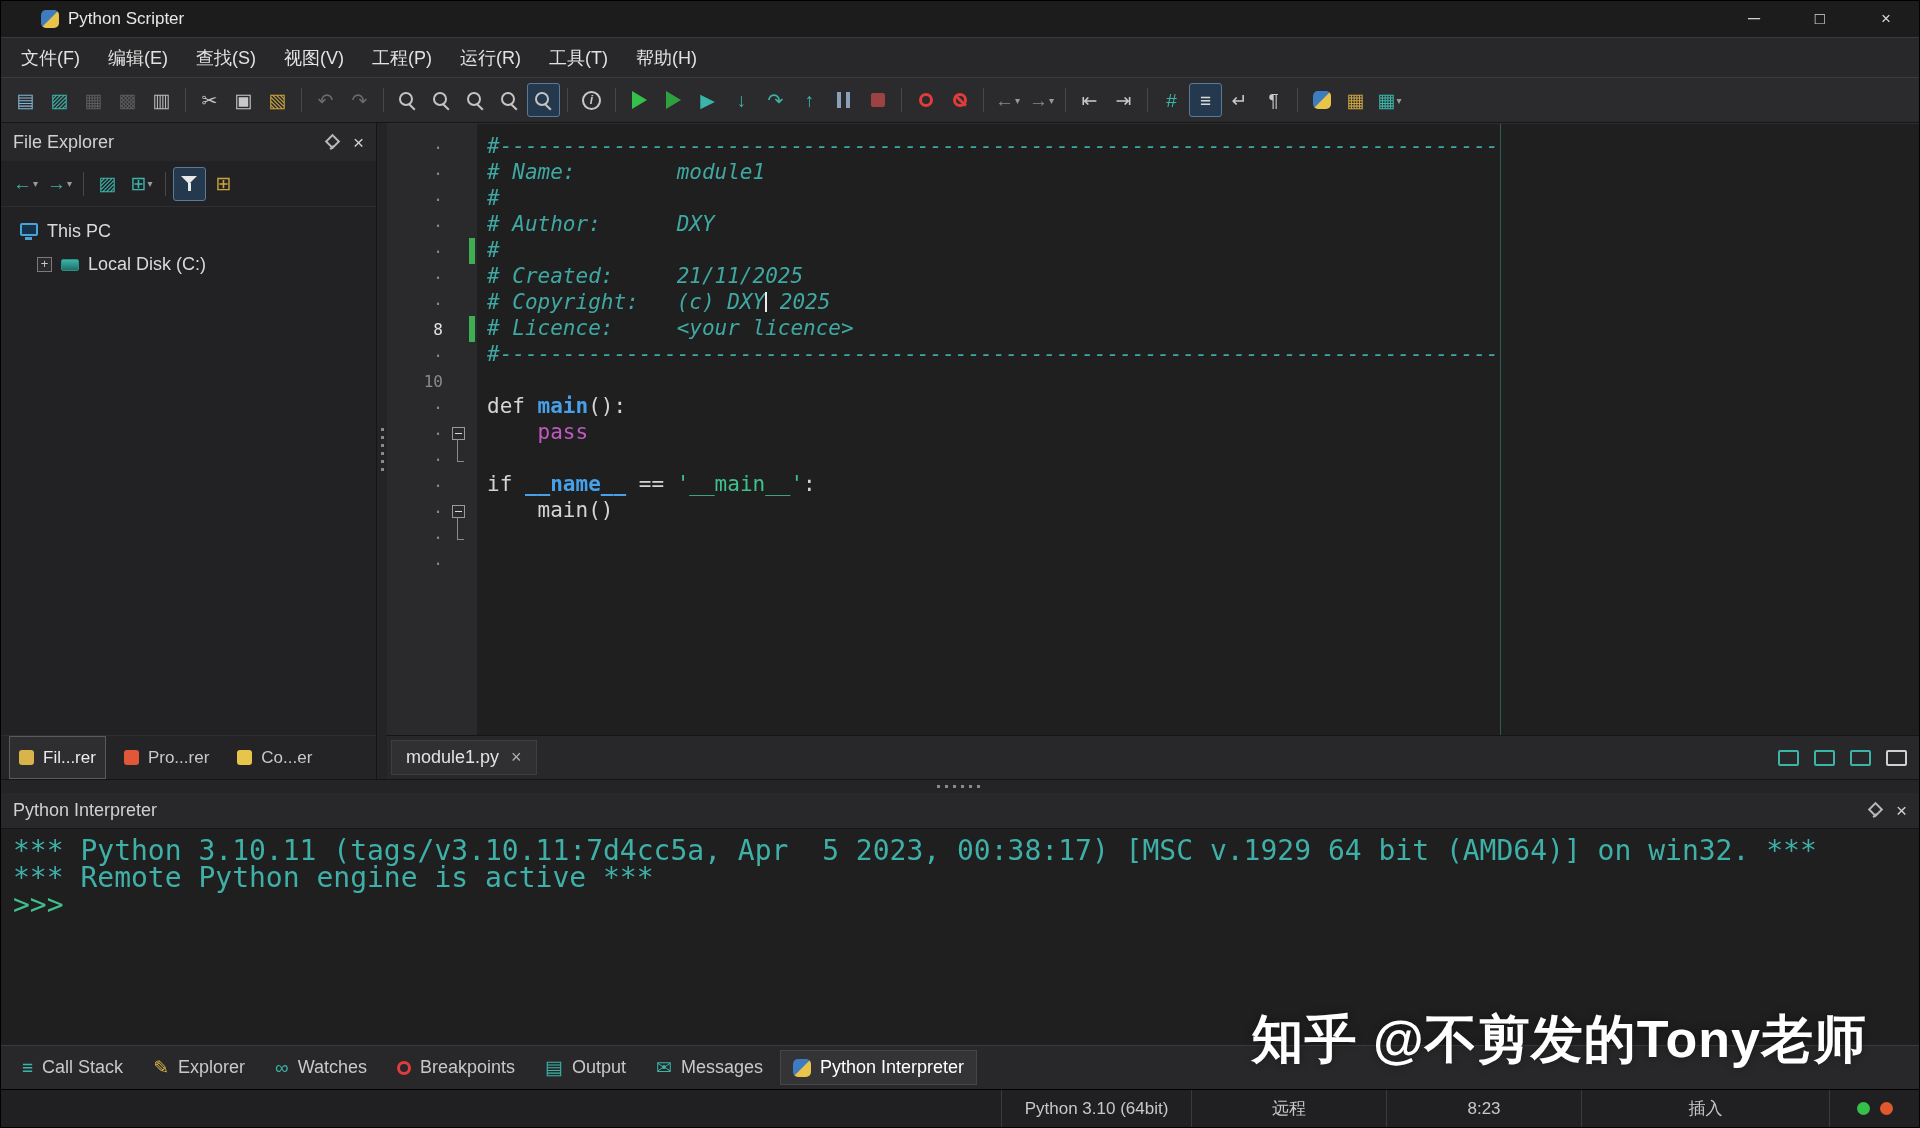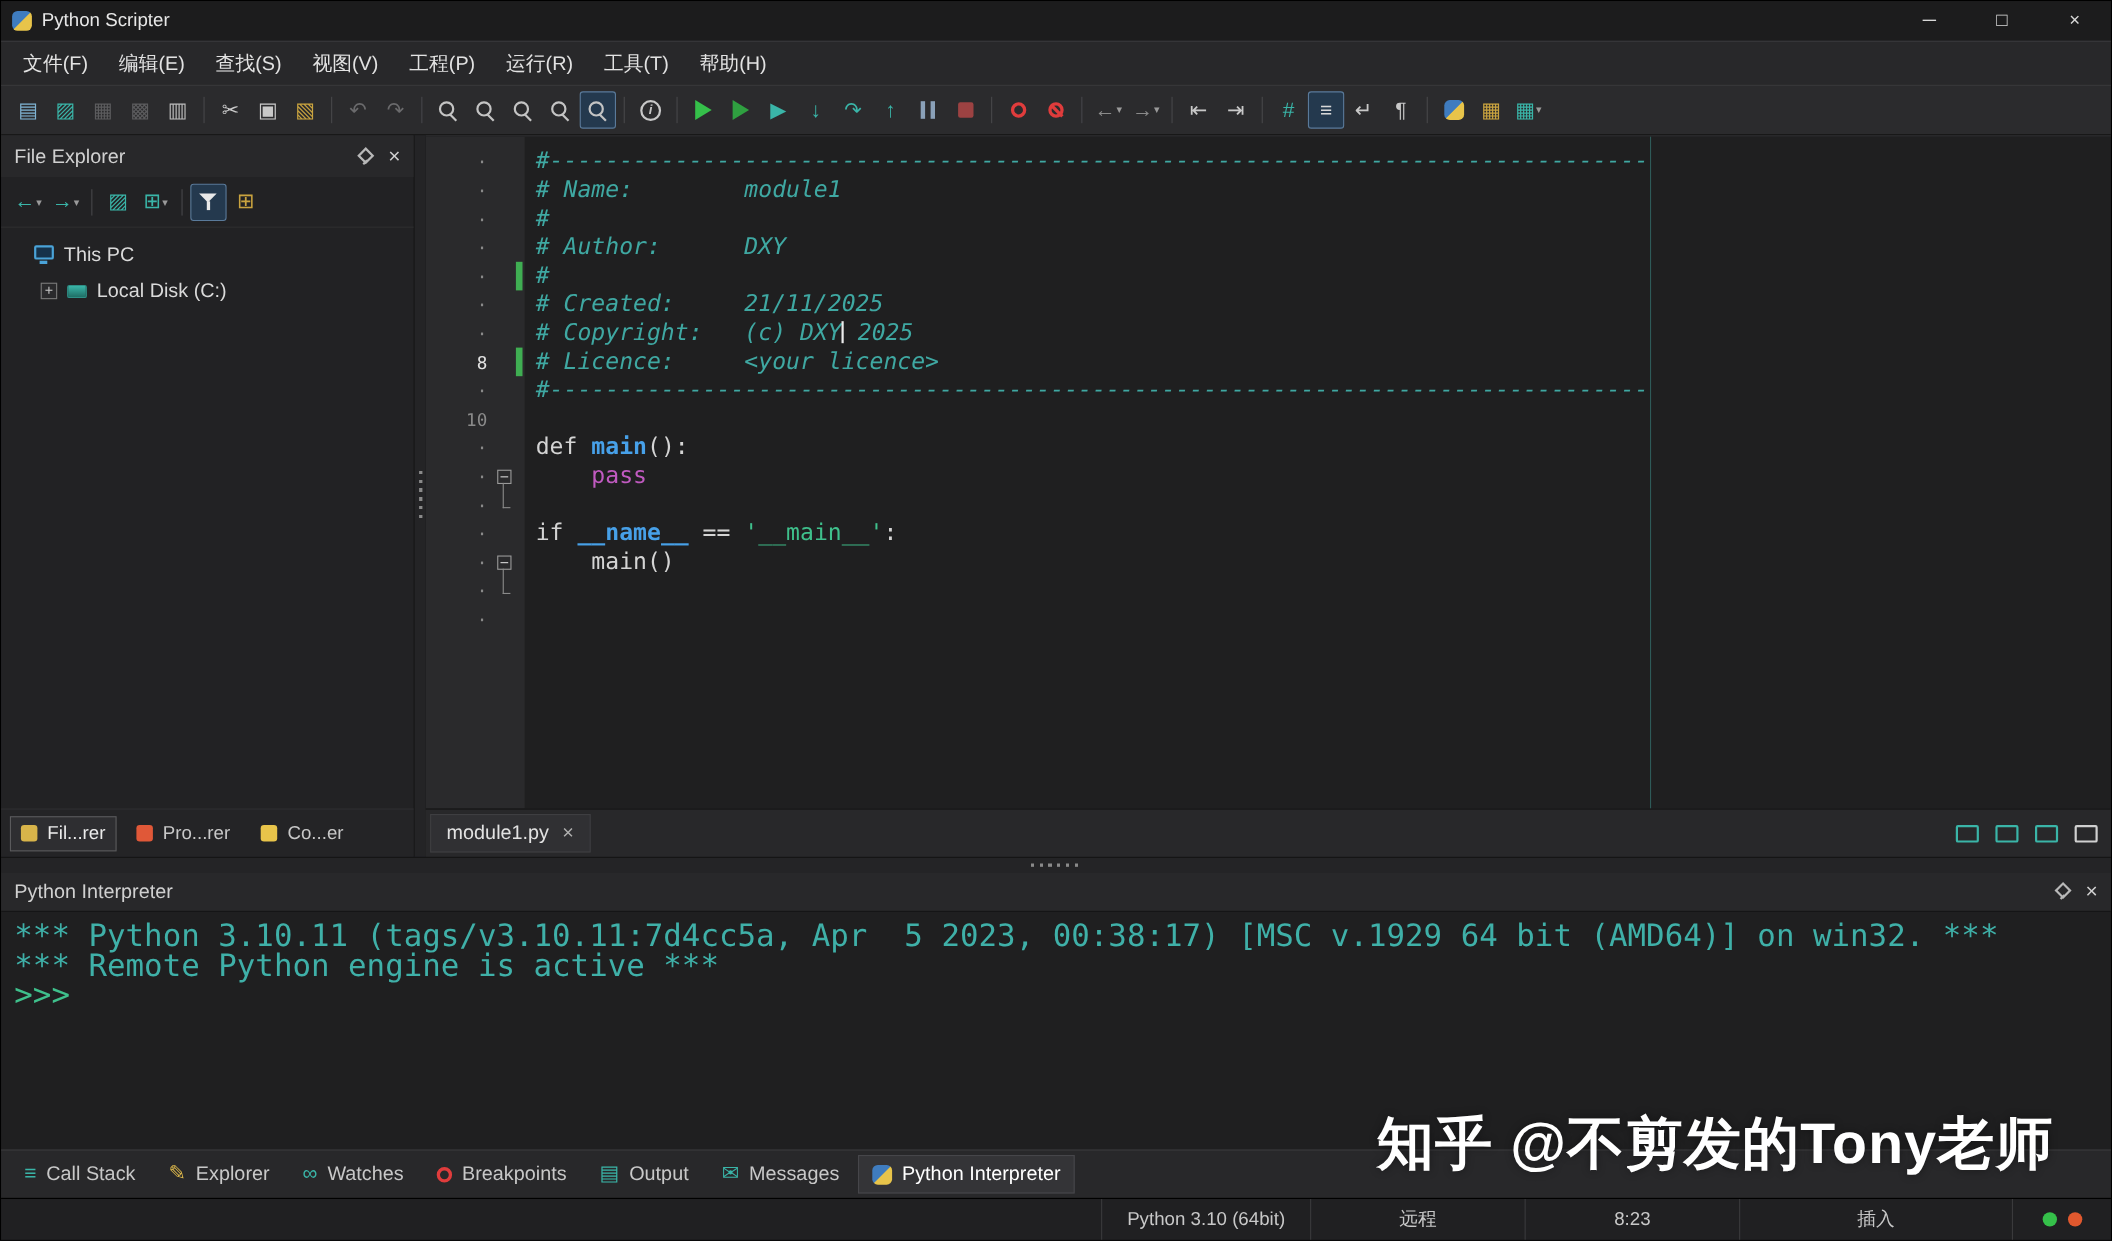--- a/index.html
+++ b/index.html
@@ -1,21 +1,21 @@
 <!DOCTYPE html>
 <html><head>
 <meta charset="utf-8">
 <style>
   * { box-sizing: border-box; margin: 0; padding: 0; }
   html,body { width:1920px; height:1128px; overflow:hidden; }
   body { font-family:"Liberation Sans",sans-serif; background:#141414; color:#d4d4d4; user-select:none; }
   .window { position:relative; width:1920px; height:1128px; display:flex; flex-direction:column; background:#1c1c1d; border:1px solid #000; }
 
   
-  .titlebar { height:36px; flex:none; display:flex; align-items:center; gap:9px; padding-left:10px; background:#1c1c1d; }
+  .titlebar { height:36px; flex:none; display:flex; align-items:center; gap:9px; padding-left:10px; background:#1c1c1d;margin-left:30px; }
   .title { font-size:17px; color:#e8e8e8; }
   .winbtns { margin-left:auto; display:flex; height:100%; }
   .winbtn { width:66px; display:flex; align-items:center; justify-content:center; font-size:17px; color:#d8d8d8; }
 
   
   .menubar { height:40px; flex:none; display:flex; align-items:center; background:#28282a; border-top:1px solid #3a3a3c; padding:0 6px; }
   .menu-item { padding:0 14px; font-size:18px; color:#e2e2e2; height:100%; display:flex; align-items:center; }
 
   
   .toolbar { height:46px; flex:none; display:flex; align-items:center; background:#2b2b2d; padding:0 8px; gap:1px; border-top:1px solid #3a3a3c; border-bottom:1px solid #151515; }
@@ -54,21 +54,21 @@
   
   .main { flex:1; min-height:0; display:flex; background:#1f1f20; }
   .leftpanel { width:376px; flex:none; display:flex; flex-direction:column; background:#222224; border-right:1px solid #151515; }
   .panelheader { height:38px; flex:none; display:flex; align-items:center; padding:0 12px; font-size:18px; color:#d0d0d0; background:#28282a; }
   .ph-btns { margin-left:auto; display:flex; gap:15px; align-items:center; }
   .phbtn { display:flex; align-items:center; justify-content:center; color:#d0d0d0; font-size:19px; }
   .fe-toolbar { height:46px; flex:none; display:flex; align-items:center; padding:0 8px; gap:1px; border-bottom:1px solid #2e2e30; }
   .tree { flex:1; padding-top:8px; }
   .tree-row { height:33px; display:flex; align-items:center; gap:9px; font-size:18px; color:#dadada; }
   .expander { width:15px; height:15px; border:1px solid #7a7a7a; background:#2a2a2c; color:#c8c8c8; font-size:13px; line-height:12px; text-align:center; flex:none; }
-  .left-tabs { height:44px; flex:none; display:flex; align-items:center; gap:8px; padding:0 8px; background:#242426; border-top:1px solid #2e2e30; }
+  .left-tabs { height:44px; flex:none; display:flex; gap:8px; padding:0 8px; background:#242426; border-top:1px solid #2e2e30; }
   .ltab { display:flex; align-items:center; gap:9px; padding:5px 9px; font-size:17px; color:#c8c8c8; border:1px solid transparent; }
   .ltab.active { border-color:#5a5a5c; background:#2e2e31; color:#ececec; }
 
   .vsplit { width:10px; flex:none; background:#242426; display:flex; align-items:center; justify-content:center; }
   .vdots { width:3px; height:46px; background-image:repeating-linear-gradient(#8a8a8a 0 3px,transparent 3px 8px); }
 
   
   .editor-col { flex:1; min-width:0; display:flex; flex-direction:column; }
   .editor { flex:1; min-height:0; display:flex; background:#1f1f20; border-top:1px solid #2e2e30; font-family:"DejaVu Sans Mono",monospace; font-size:21px; overflow:hidden; }
   .gutter { width:90px; flex:none; background:#2a2a2c; padding:10px 0 0 4px; }
@@ -304,21 +304,21 @@
           </div>
           <span class="tsep"></span>
           <div class="tbtn boxed">
             <span class="ico funnel"></span>
           </div>
           <div class="tbtn">
             <span class="ico glyph" style="color: rgb(201, 163, 63);">⊞</span>
           </div>
         </div>
       <div class="tree" id="fe-tree">
-          <div class="tree-row" style="padding-left: 30px;">
+          <div class="tree-row" style="padding-left: 19px;">
             <span class="ico monitor"></span>
             <span>This PC</span>
           </div>
           <div class="tree-row" style="padding-left: 36px;">
             <span class="expander">+</span>
             <span class="ico disk"></span>
             <span>Local Disk (C:)</span>
           </div>
         </div>
       <div class="left-tabs" id="left-tabs">

